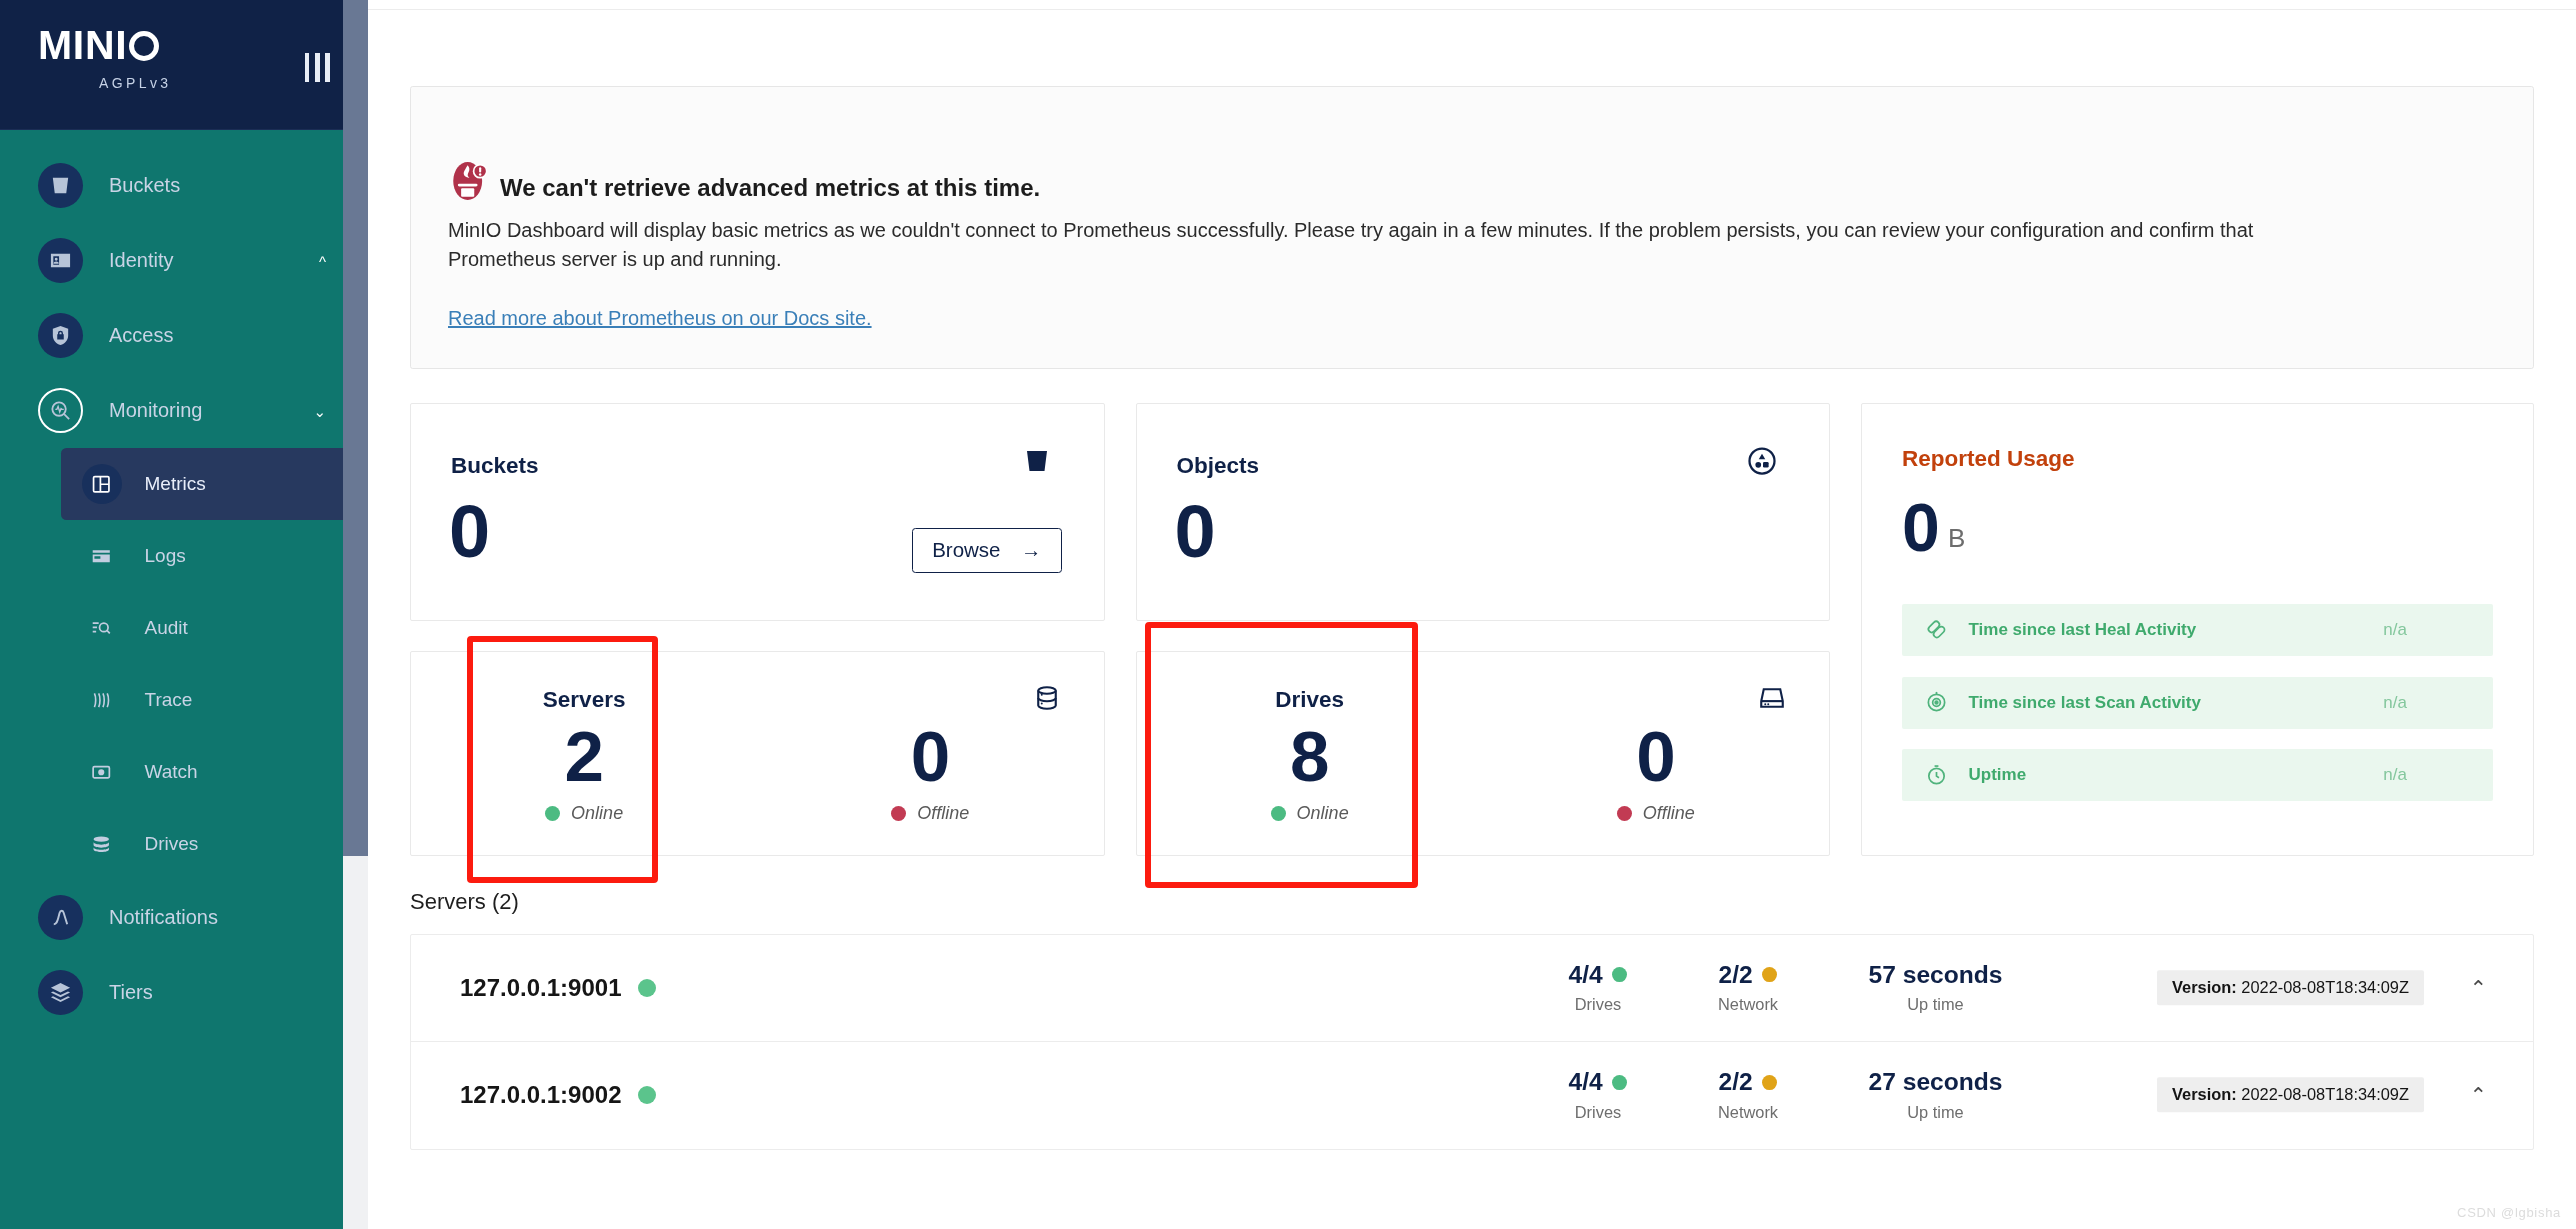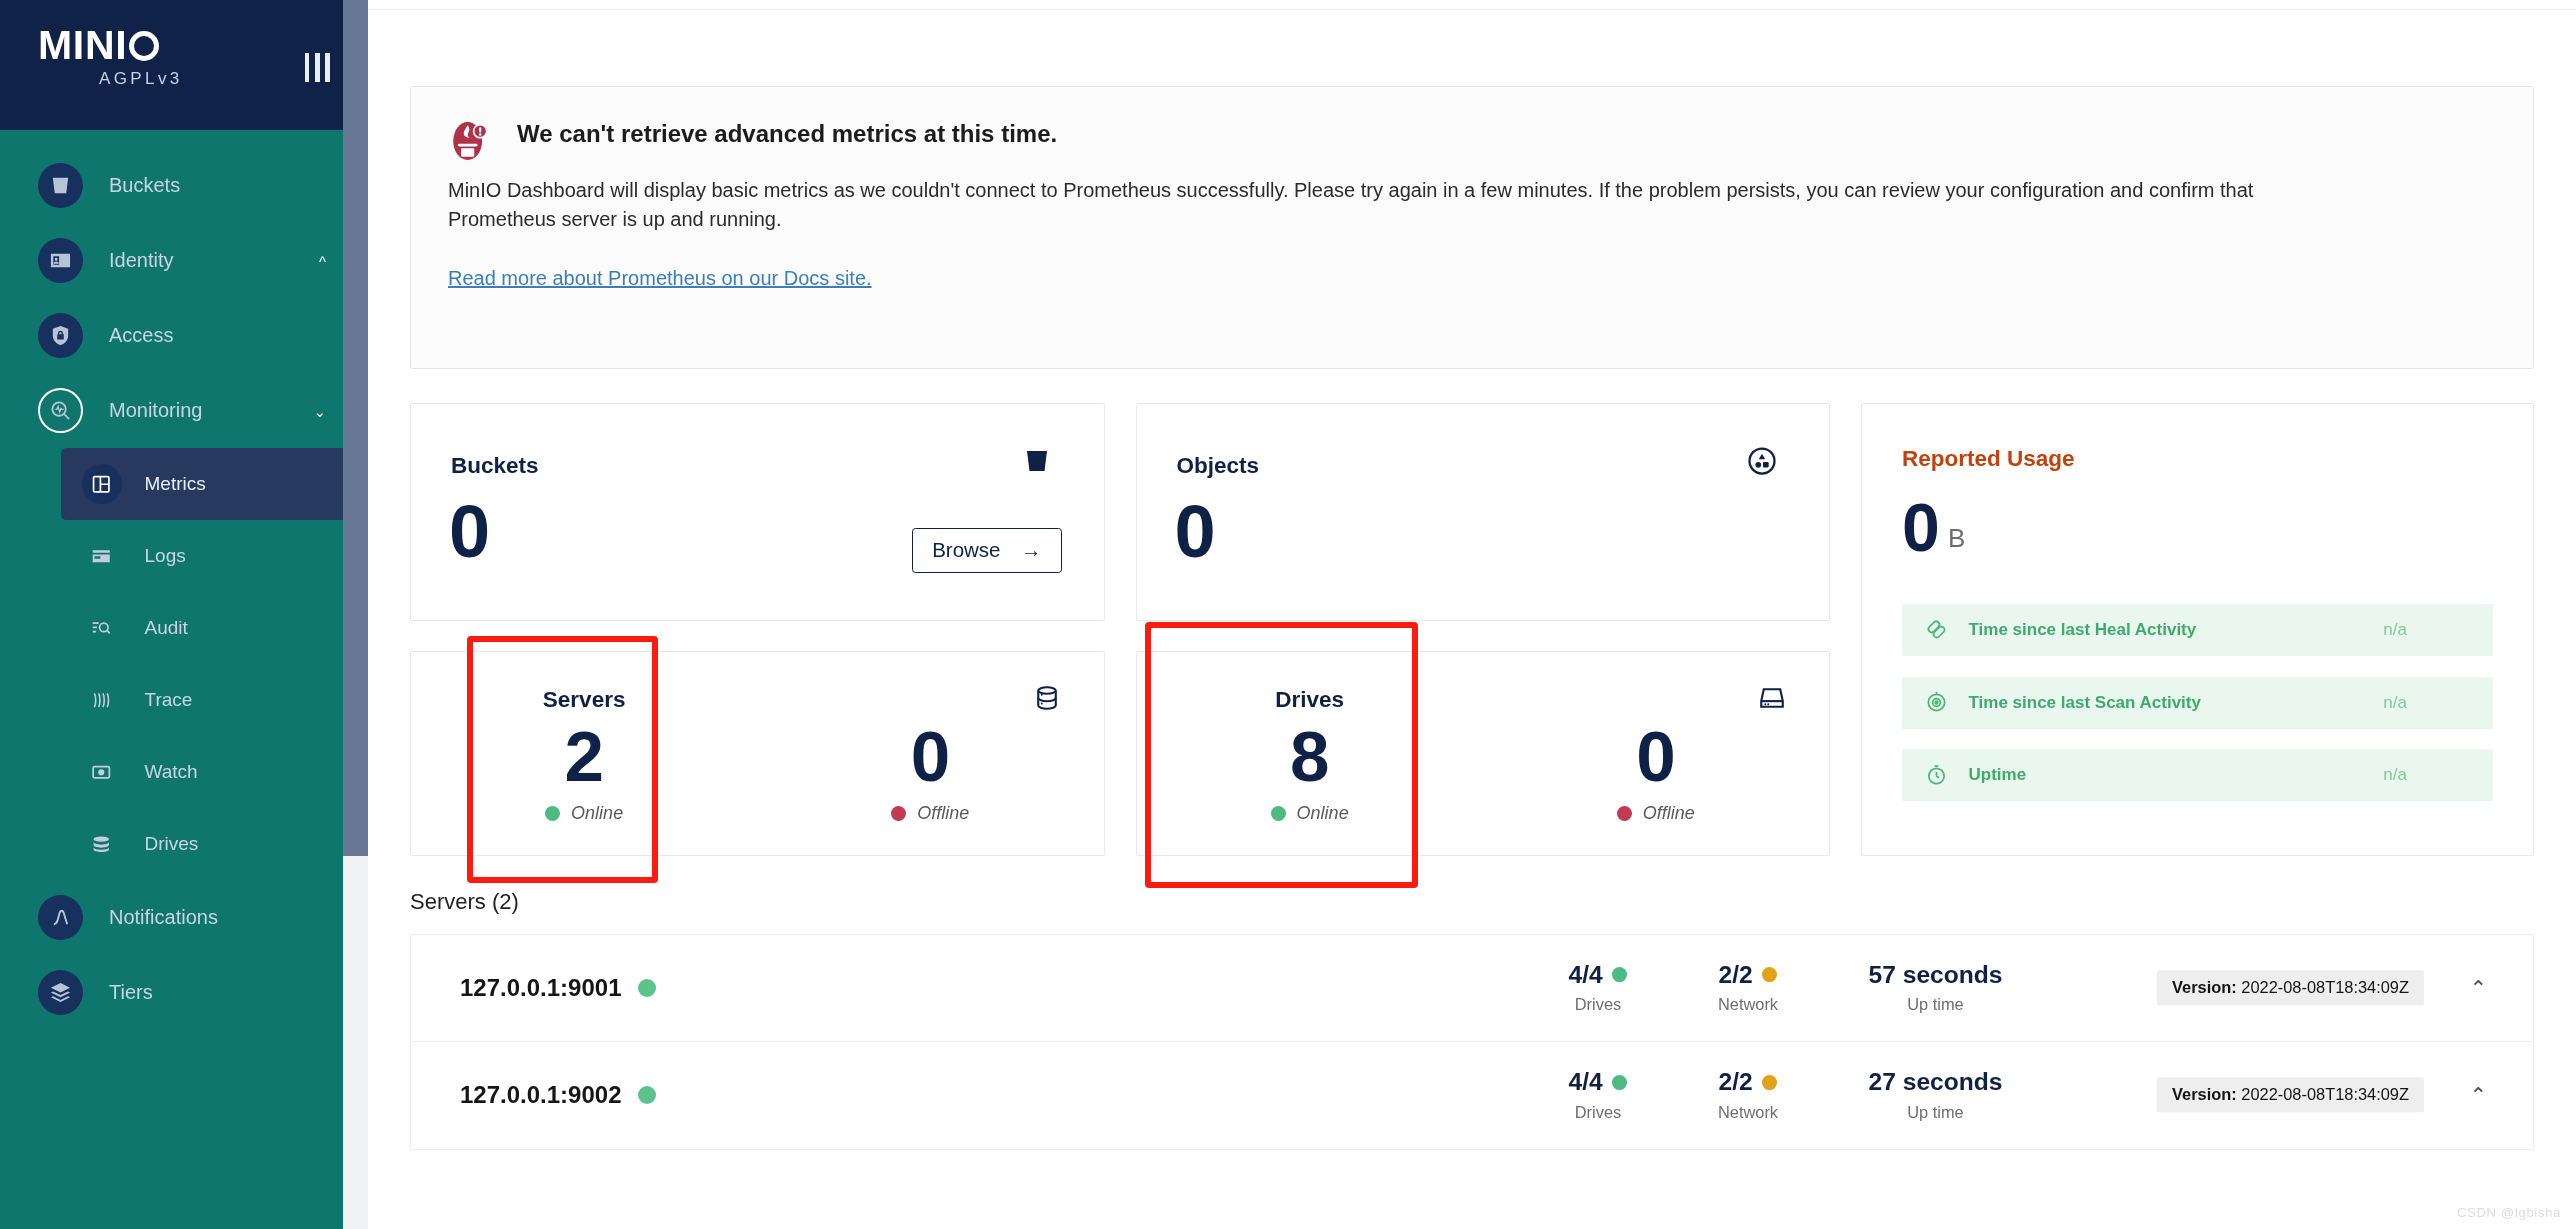--- a/index.html
+++ b/index.html
@@ -29,22 +29,22 @@
     position: absolute; left: 38px; top: 24.6px;
     color: #ffffff; font-size: 41px; font-weight: 700;
     letter-spacing: 0.7px; line-height: 1;
   }
   .brand-logo .o-ring {
     display: inline-block; width: 30px; height: 30px;
     border: 5.5px solid #ffffff; border-radius: 50%;
     vertical-align: -2.7px; margin-left: 2px;
   }
   .brand-sub {
-    position: absolute; left: 99px; top: 69px;
-    color: #c6d2e6; font-size: 17px; letter-spacing: 3.4px;
+    position: absolute; left: 99px; top: 75px;
+    color: #c6d2e6; font-size: 14px; letter-spacing: 3.4px;
   }
   .hamburger {
     position: absolute; right: 38px; top: 53px;
     display: flex; gap: 5.5px; cursor: pointer;
   }
   .hamburger i { display: block; width: 4.8px; height: 29px; background: #e9eef7; }
 
   .navlist { padding-top: 18px; }
   .navitem {
     display: flex; align-items: center;
@@ -99,21 +99,21 @@
   }
   #topstrip { height: 9.6px; background: #ffffff; border-bottom: 0.7px solid #ececec; }
   .content { padding: 0 42px; }
 
   
   .alert {
     margin: 76px 0 0 0; background: #fbfbfb; border: 0.7px solid #e6e6e6;
     border-radius: 2.7px; padding: 33px 37px 37px 37px;
     position: relative; min-height: 283px;
   }
-  .alert-head { display: flex; align-items: flex-start; gap: 27px; }
+  .alert-head { display: flex; align-items: flex-end; gap: 10px; margin-top: 40px; }
   .prom-icon { width: 42px; height: 42px; flex: 0 0 42px; }
   .alert-title { font-size: 24px; font-weight: 700; color: #1c1c1c; }
   .alert-body {
     margin-top: 14px; font-size: 20px; line-height: 1.45; color: #2b2b2b;
     max-width: 1904px;
   }
   .alert-link {
     display: inline-block; margin-top: 33px; font-size: 20px;
     color: #3a7fb8; text-decoration: underline; cursor: pointer;
   }

